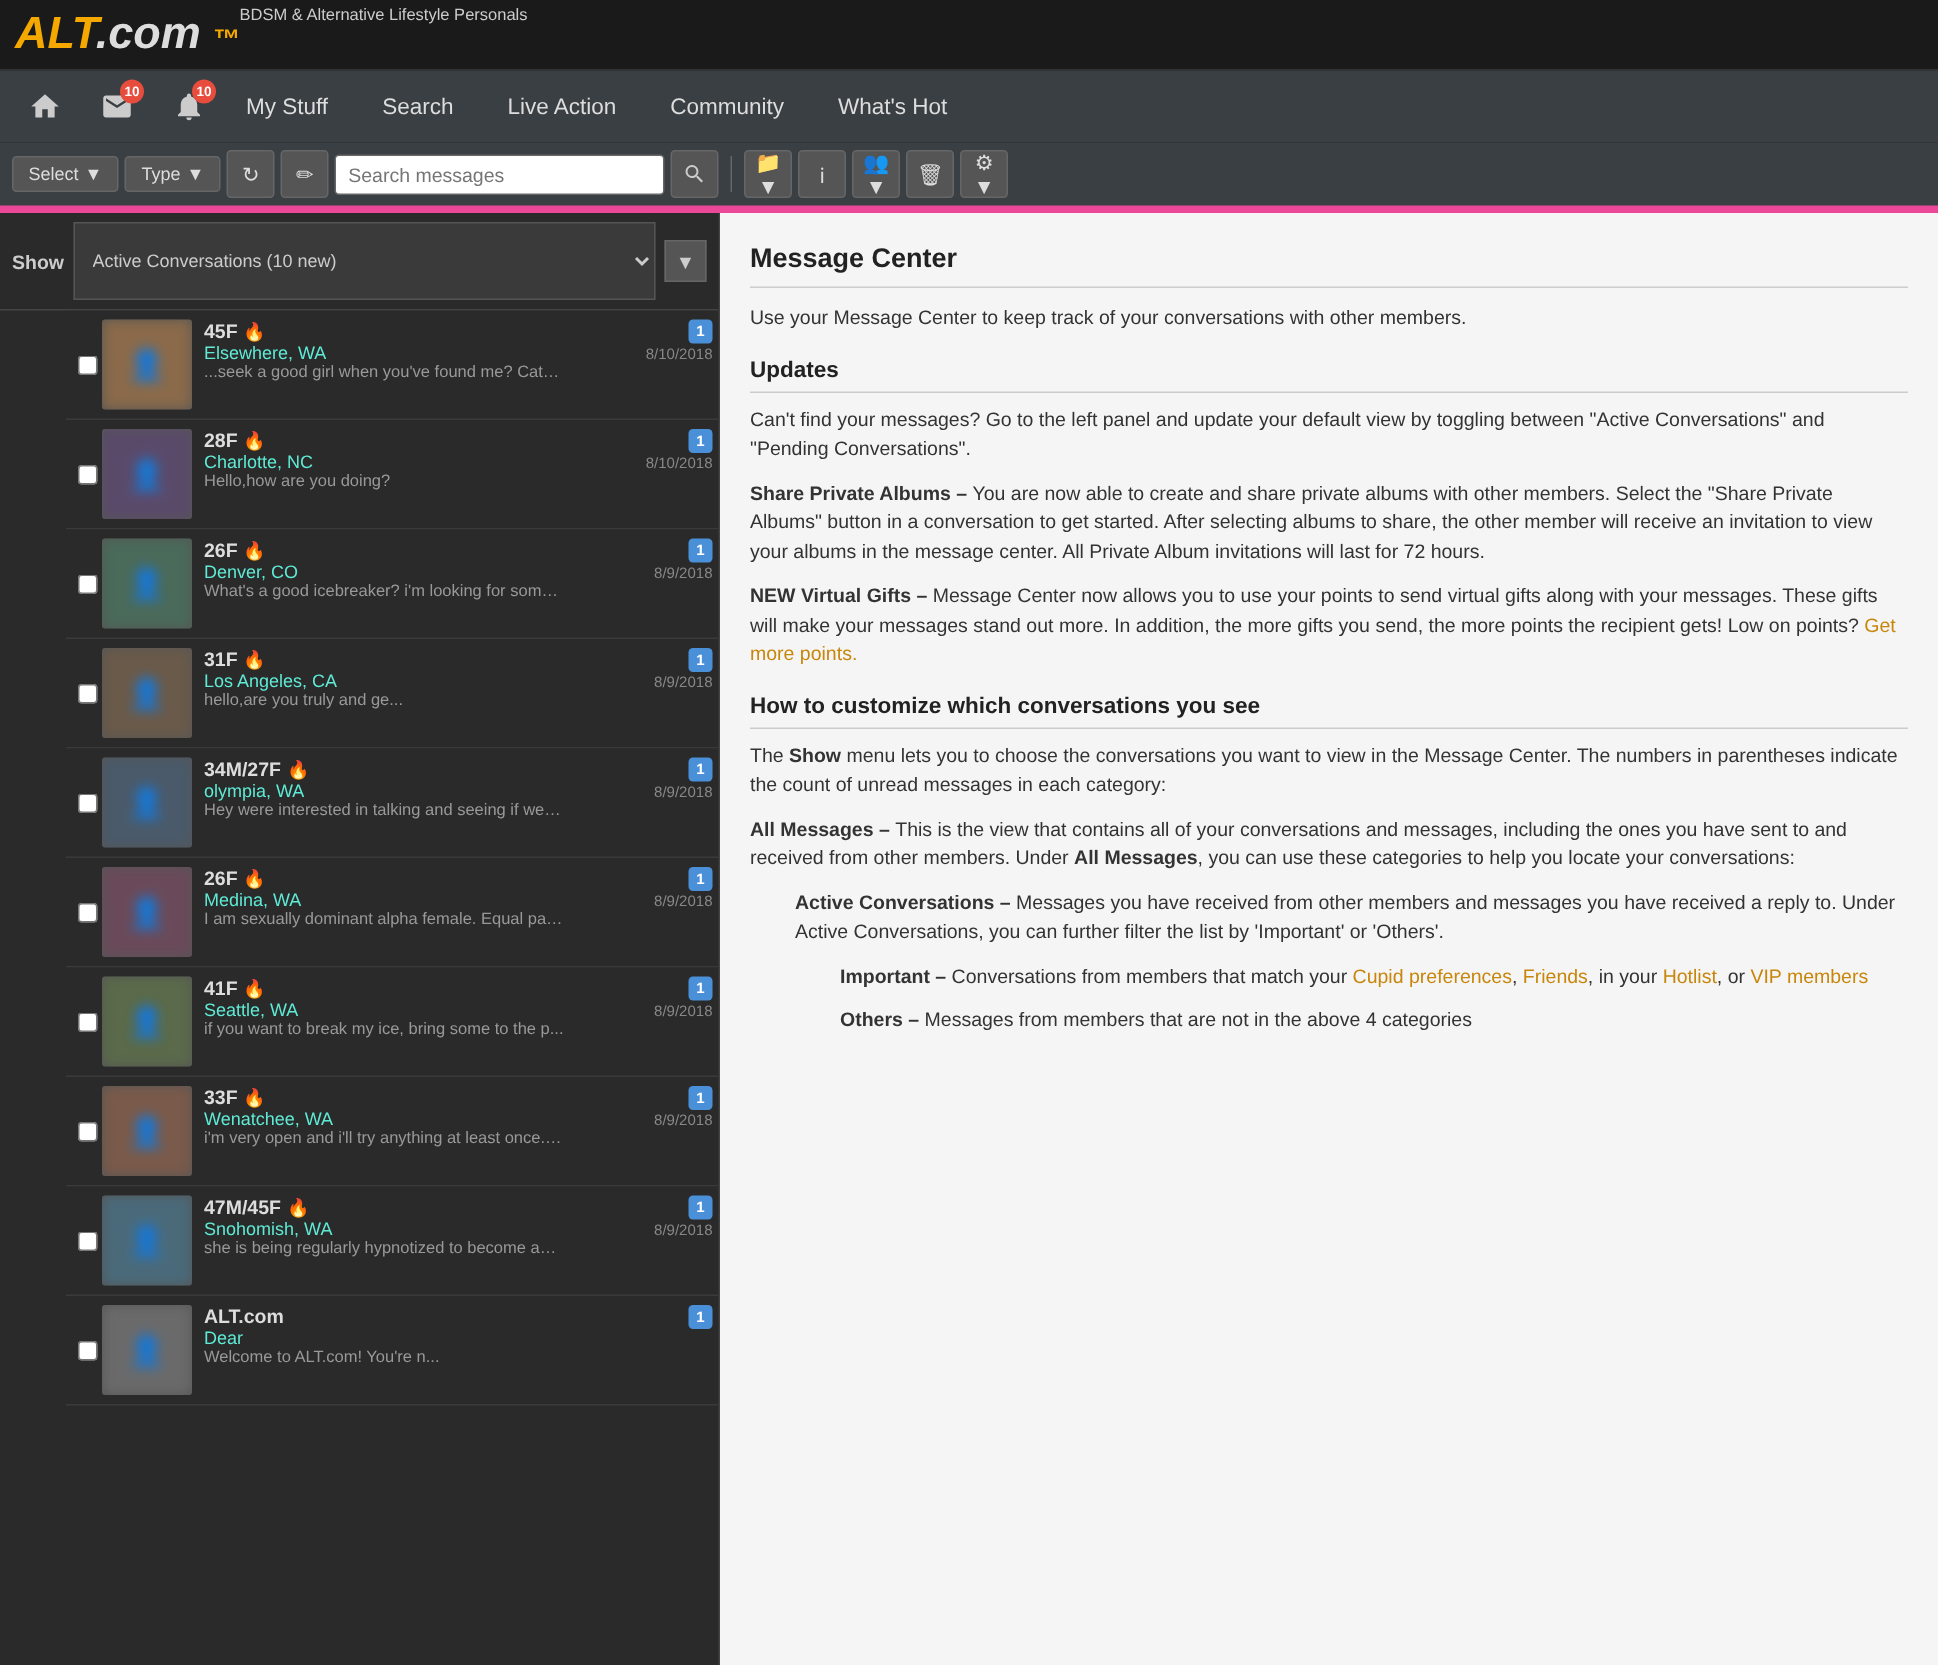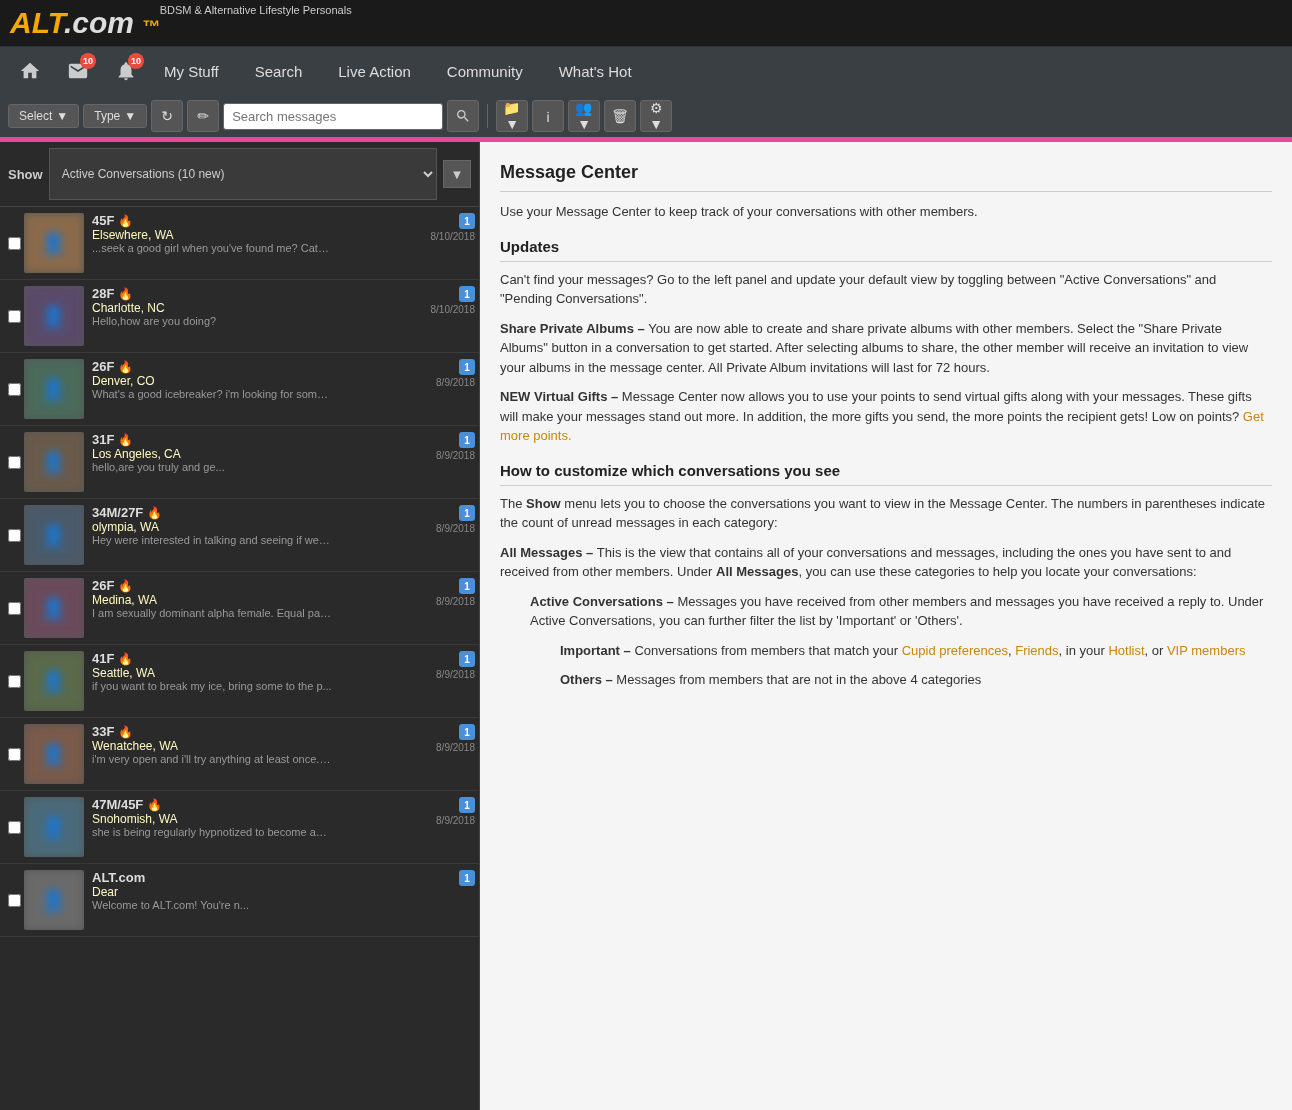--- a/index.html
+++ b/index.html
@@ -30,29 +30,29 @@
 
     
     #left-panel { width: 480px; min-width: 480px; background: #2a2a2a; border-right: 1px solid #444; display: flex; flex-direction: column; overflow: hidden; }
     #show-bar { display: flex; align-items: center; padding: 6px 8px; background: #2a2a2a; border-bottom: 1px solid #444; gap: 6px; }
     #show-label { color: #ccc; font-size: 13px; font-weight: bold; }
     #show-select { flex: 1; background: #3a3a3a; color: #ccc; border: 1px solid #555; padding: 17px 8px; font-size: 12px; }
     .show-dropdown-arrow { background: #555; border: 1px solid #666; color: #ccc; width: 28px; height: 28px; display: flex; align-items: center; justify-content: center; cursor: pointer; }
 
     
     #message-list { flex: 1; overflow-y: auto; }
-    .msg-item { display: flex; align-items: stretch; border-bottom: 1px solid #3a3a3a; padding: 6px 4px; cursor: pointer; background: #2a2a2a; }
+    .msg-item { display: flex; align-items: stretch; border-bottom: 1px solid #3a3a3a; padding: 6px 4px; cursor: pointer; background: #2a2a2a; margin-left: 44px; }
     .msg-checkbox { width: 20px; display: flex; align-items: center; justify-content: center; }
     .msg-checkbox input { cursor: pointer; }
     .msg-avatar { width: 60px; height: 60px; background: #555; border-radius: 2px; margin-right: 8px; overflow: hidden; flex-shrink: 0; }
     .msg-avatar-img { width: 60px; height: 60px; background: linear-gradient(135deg, #666, #444); display: flex; align-items: center; justify-content: center; color: #999; font-size: 20px; }
     .msg-content { flex: 1; overflow: hidden; }
     .msg-name { font-weight: bold; color: #ddd; font-size: 13px; display: flex; align-items: center; gap: 4px; }
     .msg-fire { color: #f5a800; font-size: 12px; }
-    .msg-location { color: #fef9c3; font-size: 12px; }
+    .msg-location { color: #5eead4; font-size: 12px; }
     .msg-preview { color: #999; font-size: 11px; white-space: nowrap; overflow: hidden; text-overflow: ellipsis; max-width: 240px; }
     .msg-meta { display: flex; flex-direction: column; align-items: flex-end; gap: 2px; min-width: 50px; }
     .msg-date { font-size: 10px; color: #888; }
     .msg-unread { background: #4a90d9; color: white; border-radius: 3px; font-size: 10px; width: 16px; height: 16px; display: flex; align-items: center; justify-content: center; font-weight: bold; }
     .msg-alt-name { color: #ddd; font-weight: bold; }
 
     
     #right-panel { flex: 1; background: #f5f5f5; color: #333; overflow-y: auto; padding: 20px; }
     #right-panel h2 { font-size: 18px; font-weight: bold; color: #222; margin-bottom: 10px; padding-bottom: 8px; border-bottom: 1px solid #ccc; }
     #right-panel h3 { font-size: 15px; font-weight: bold; color: #222; margin: 16px 0 8px; padding-bottom: 6px; border-bottom: 1px solid #ccc; }

